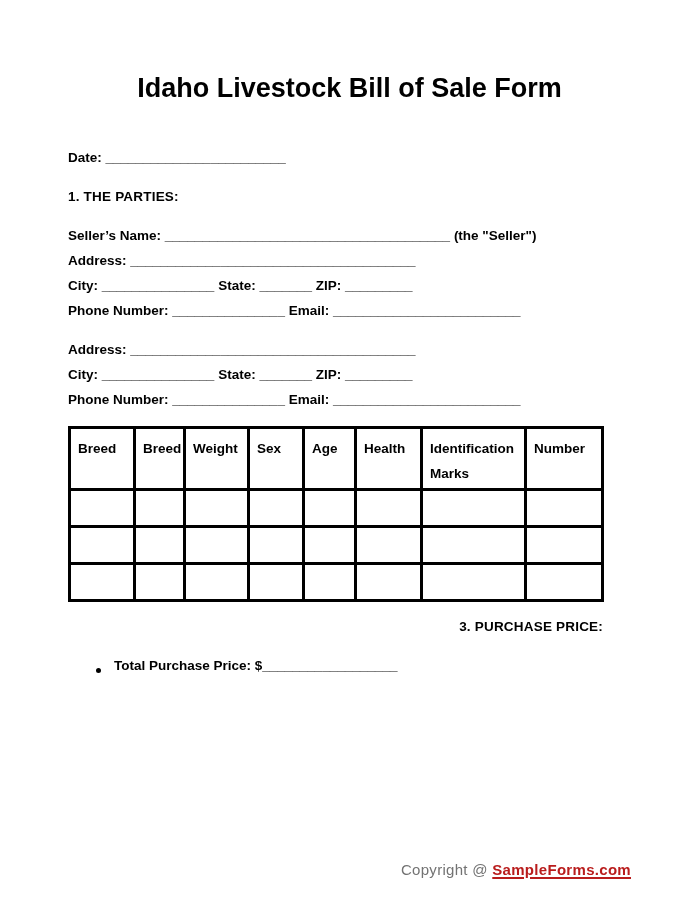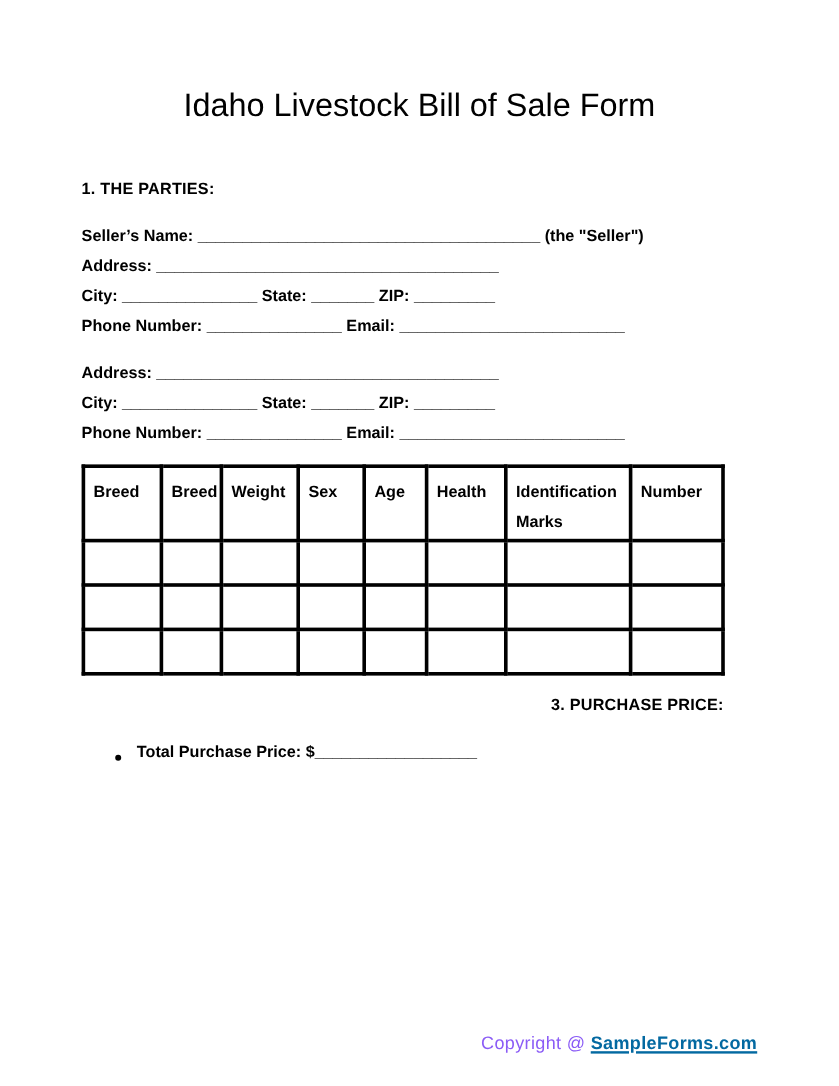--- a/index.html
+++ b/index.html
@@ -12,21 +12,21 @@
     font-weight: bold;
     font-size: 13.5px;
     color: #000000;
   }
   .page-title {
     margin: 0 0 41px 0;
     padding-top: 72px;
     text-align: center;
     font-size: 27px;
     line-height: 32px;
-    font-weight: normal;
+    font-weight: bold;
   }
   .content { margin-left: 68px; width: 535px; }
   .line { line-height: 25px; }
   .line span { white-space: pre-wrap; }
   .para { margin: 0 0 14px 0; }
   .heading { letter-spacing: 0.2px; }
   .intro-para { margin-bottom: 18px; }
   table.livestock {
     border-collapse: collapse;
     table-layout: fixed;
@@ -70,20 +70,23 @@
     cursor: pointer;
   }
 </style>
 </head>
 <body>
 
 <h1 class="page-title">Idaho Livestock Bill of Sale Form</h1>
 
 <div class="content">
 
+  <div class="line para">
+    <span>Date: </span><span>________________________</span>
+  </div>
 
   <div class="line para heading">1. THE PARTIES:</div>
 
   <div class="para">
     <div class="line">
       <span>Seller’s Name: </span><span>______________________________________</span><span> (the "Seller")</span>
     </div>
     <div class="line">
       <span>Address: </span><span>______________________________________</span>
     </div>
@@ -170,14 +173,14 @@
 
   <div class="bullet-line para">
     <span class="bullet-dot"></span>
     <span class="line"><span>Total Purchase Price: $</span><span>__________________</span></span>
   </div>
 
 
 </div>
 
 <div class="footer">
-  <span style="color: #8b5cf6;">Copyright @ </span><a style="color: #0369a1;">SampleForms.com</a>
+  <span style="color: #737373;">Copyright @ </span><a style="color: #b91c1c;">SampleForms.com</a>
 </div>
 
 </body></html>

